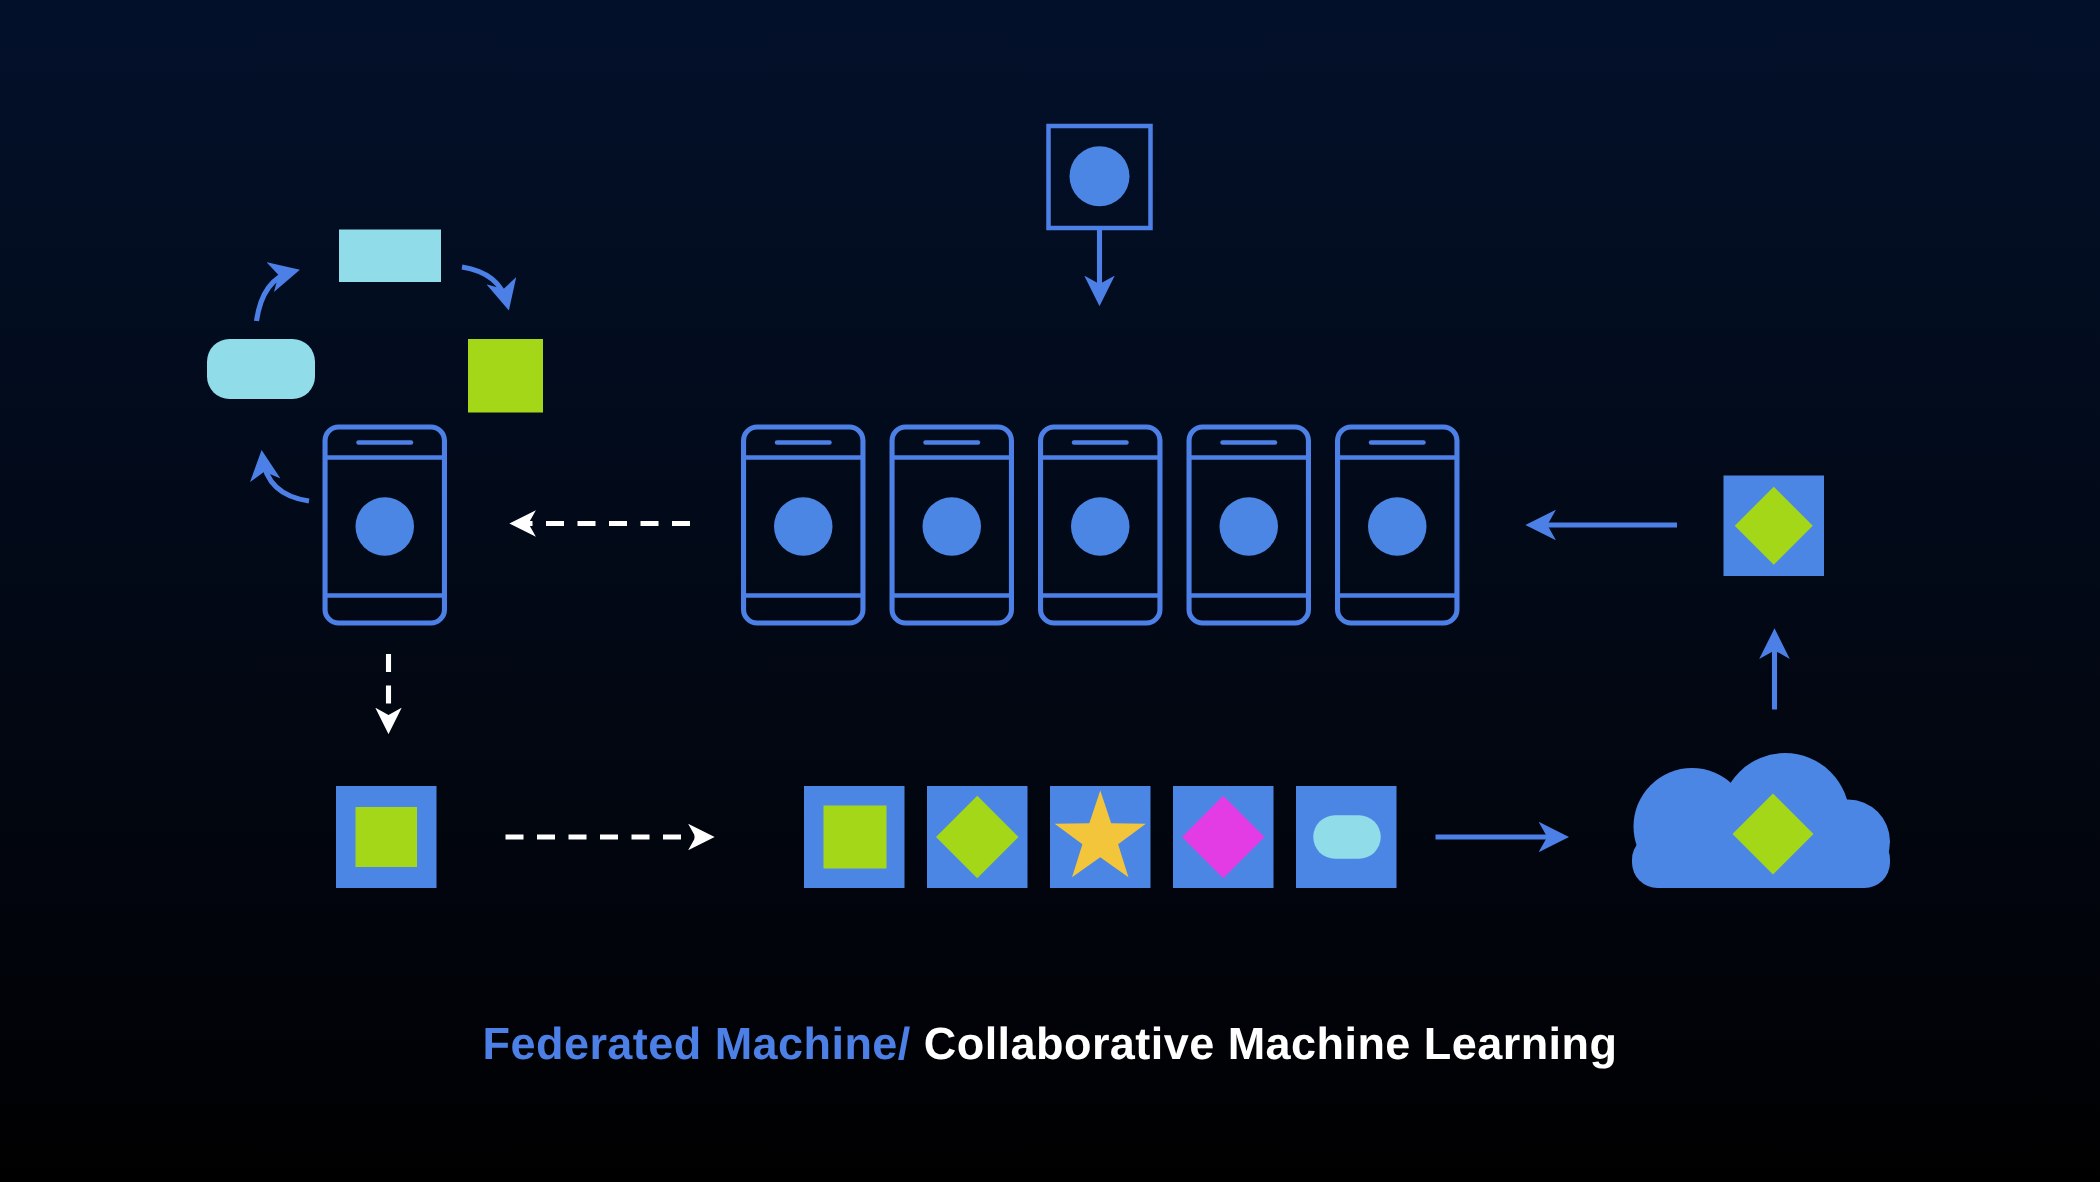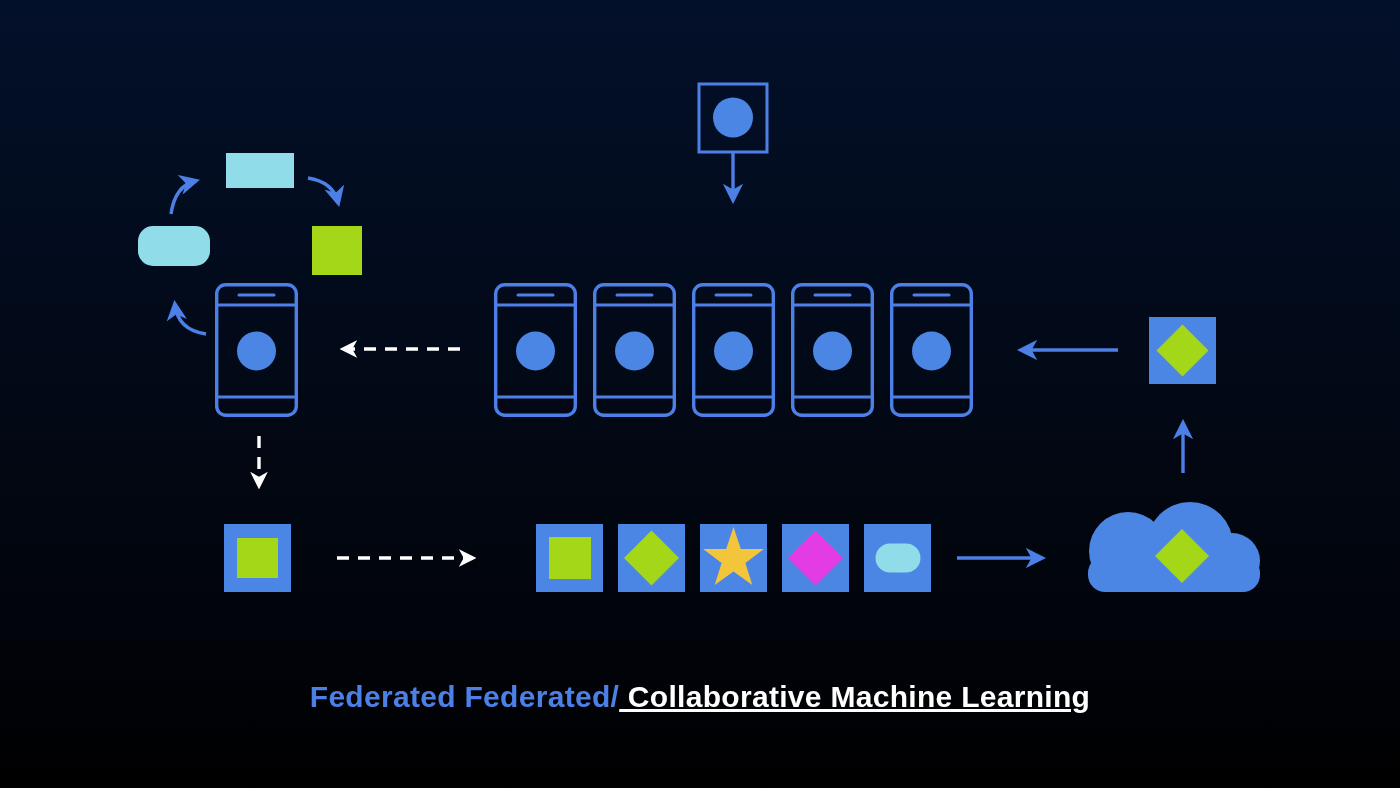--- a/index.html
+++ b/index.html
@@ -26,21 +26,21 @@
   .dashed{stroke-dasharray:12 9;}
   .arrow-blue{marker-end:url(#m-blue);}
   .arrow-white{marker-end:url(#m-white);}
   .round{stroke-linecap:round;}
   .caption{
     position:absolute; left:0; right:0; top:676px; height:42px;
     text-align:center; font-weight:700; font-size:30px; letter-spacing:.3px;
     white-space:pre; line-height:42px;
   }
   .cap-blue{color:var(--blue);}
-  .cap-white{color:var(--white);text-decoration:underline;}
+  .cap-white{color:var(--white);}
 </style>
 </head>
 <body>
 
 <div class="stage">
   <svg width="1400" height="788" viewBox="0 0 1400 788">
     <defs>
       <marker id="m-blue" viewBox="0 0 10 10" refX="7.5" refY="5" markerWidth="6" markerHeight="6" orient="auto">
         <polygon points="0,0 10,5 0,10 2.8,5" style="fill:var(--blue)"></polygon>
       </marker>
@@ -124,14 +124,14 @@
 
     <g>
       <circle cx="1128" cy="551" r="39" class="fill-blue"></circle>
       <circle cx="1190" cy="545" r="43" class="fill-blue"></circle>
       <circle cx="1232" cy="561" r="28" class="fill-blue"></circle>
       <rect x="1088" y="556" width="172" height="36" rx="17" class="fill-blue"></rect>
       <polygon points="1182,529 1209,556 1182,583 1155,556" class="fill-lime"></polygon>
     </g>
   </svg>
 
-  <div class="caption"><span class="cap-blue">Federated Federated/</span><span class="cap-white"> Collaborative Machine Learning</span></div>
+  <div class="caption"><span class="cap-blue">Federated Machine/</span><span class="cap-white"> Collaborative Machine Learning</span></div>
 </div>
 
 </body></html>

